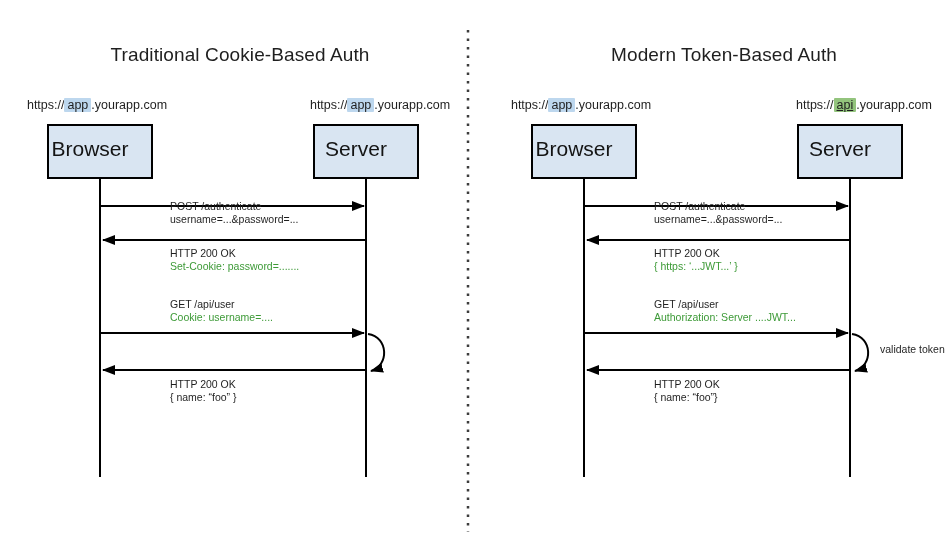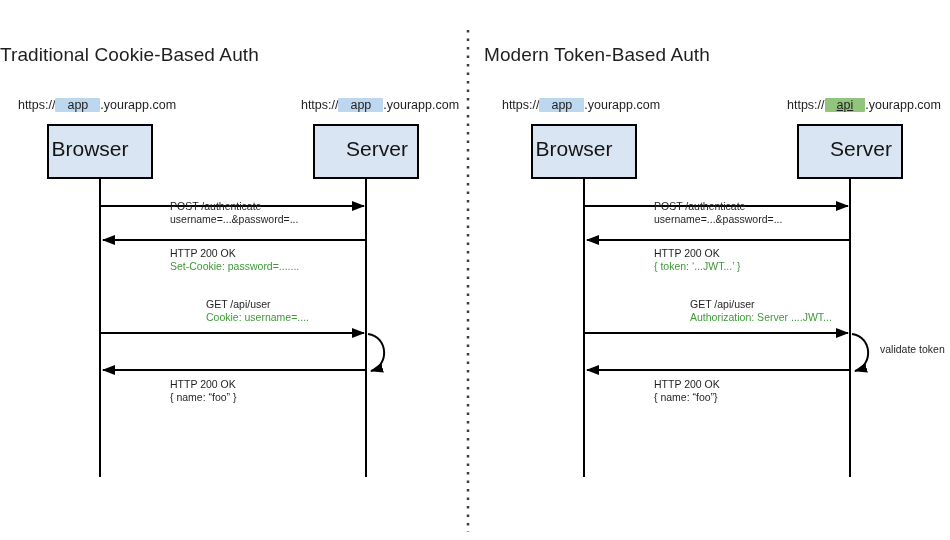--- a/index.html
+++ b/index.html
@@ -3,41 +3,41 @@
 <meta charset="utf-8">
 <style>
   html,body{margin:0;padding:0;background:#ffffff;width:950px;height:540px;overflow:hidden;
     font-family:"Liberation Sans","DejaVu Sans",sans-serif;}
   .stage{position:relative;width:950px;height:540px;background:#fff;}
   .panel{position:absolute;top:0;width:466px;height:540px;}
   .panel svg{position:absolute;top:0;left:0;}
   .p-left{left:0;}
   .p-right{left:484px;}
 
-  .title{position:absolute;top:44px;left:0;width:480px;text-align:left;
+  .title{position:absolute;top:44px;left:0;width:480px;text-align:center;
     font-size:19px;font-weight:500;color:var(--text);letter-spacing:.1px;}
 
   .url{position:absolute;top:98px;width:240px;text-align:center;
     font-size:12.5px;color:var(--text);white-space:nowrap;}
   .url-a{left:-23px;}
   .url-b{left:260px;}
-  .hl{padding:0 12px;border-radius:1px;}
+  .hl{padding:0 3px;border-radius:1px;}
   .hl[data-hl="blue"]{background:var(--hl-blue);}
   .hl[data-hl="green"]{background:var(--hl-green);text-decoration:underline;}
 
   .actor-label{position:absolute;top:137px;width:84px;text-align:center;
     font-size:21px;color:#141414;}
   .box-a{left:48px;}
-  .box-b{left:296px;padding-left:39px;}
+  .box-b{left:314px;}
 
   .msg{position:absolute;left:170px;font-size:10.5px;line-height:13px;color:var(--text);white-space:nowrap;}
   .msg .l2[data-color="green"]{color:var(--green-text);}
   .msg1{top:172px;margin-top:28px;}
   .msg2{top:247px;}
-  .msg3{top:298px;margin-left:36px;}
+  .msg3{top:298px;}
   .msg4{top:378px;}
 
   .self-note{position:absolute;left:396px;font-size:10.5px;line-height:17px;
     color:var(--text);white-space:pre-line;}
   .note-multi{top:332px;}
   .note-single{top:341px;}
 
   .actor-box{fill:var(--box-fill);stroke:var(--box-border);stroke-width:2;}
   .lifeline{stroke:var(--box-border);stroke-width:2;}
   .arrow{stroke:var(--box-border);stroke-width:2;fill:none;}
@@ -113,21 +113,21 @@
     <div class="url url-a"><span>https://</span><span class="hl" data-hl="blue">app</span><span>.yourapp.com</span></div>
     <div class="url url-b"><span>https://</span><span class="hl" data-hl="green">api</span><span>.yourapp.com</span></div>
     <div class="actor-label box-a">Browser</div>
     <div class="actor-label box-b">Server</div>
     <div class="msg msg1">
       <div class="l1">POST /authenticate</div>
       <div class="l2" data-color="black">username=...&amp;password=...</div>
     </div>
     <div class="msg msg2">
       <div class="l1">HTTP 200 OK</div>
-      <div class="l2" data-color="green">{ token: ‘...JWT...’ }</div>
+      <div class="l2" data-color="green">{ https: ‘...JWT...’ }</div>
     </div>
     <div class="msg msg3">
       <div class="l1">GET /api/user</div>
       <div class="l2" data-color="green">Authorization: Server ....JWT...</div>
     </div>
     <div class="msg msg4">
       <div class="l1">HTTP 200 OK</div>
       <div class="l2" data-color="black">{ name: “foo”}</div>
     </div>
     <div class="self-note note-single">validate token</div>

